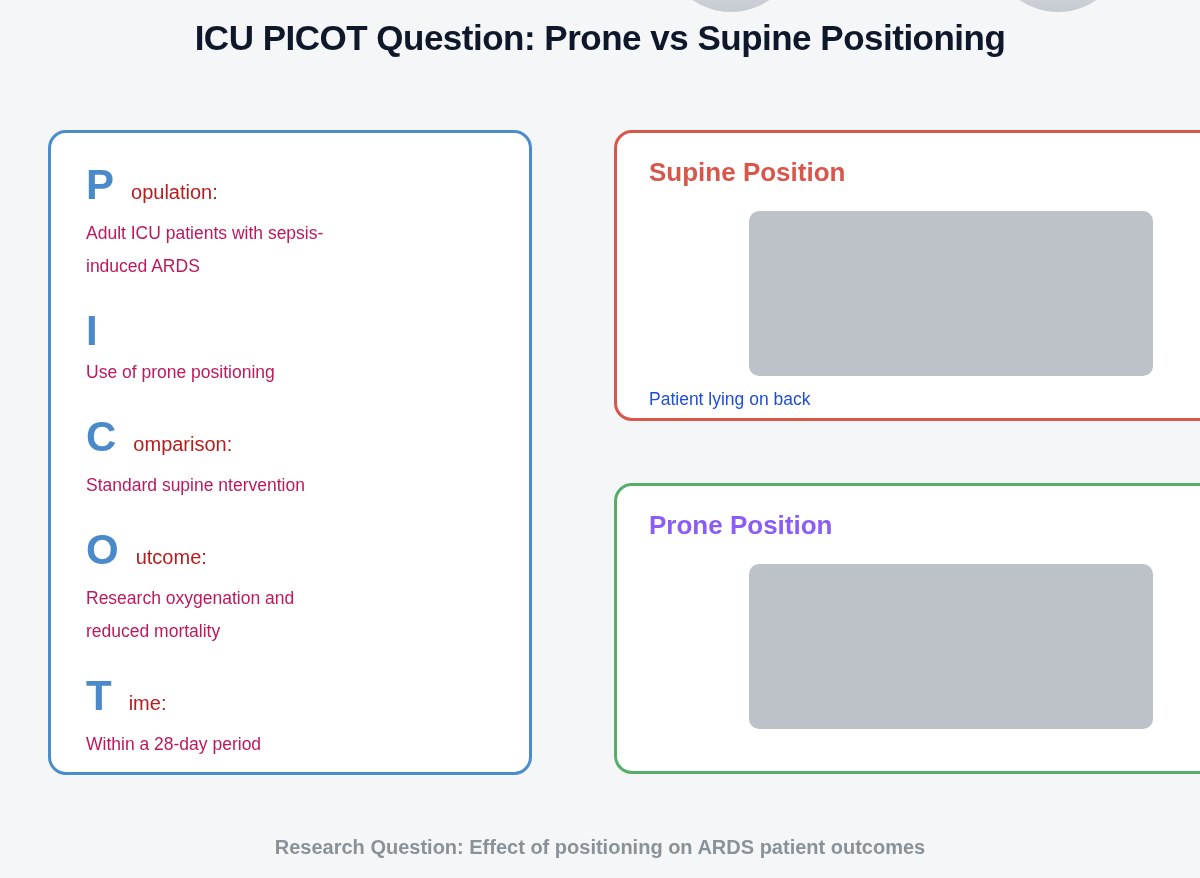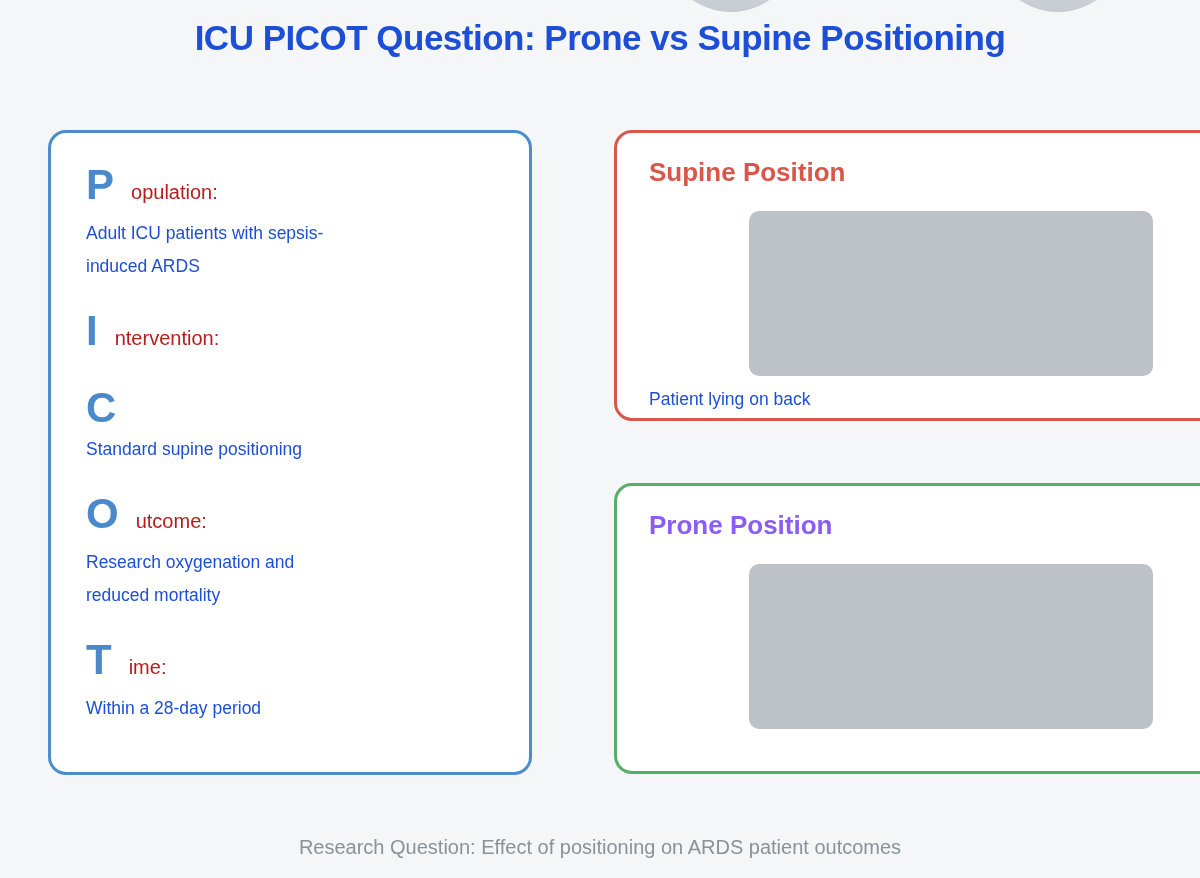--- a/index.html
+++ b/index.html
@@ -29,21 +29,21 @@
   .title {
     position: absolute;
     top: 18px;
     left: 0;
     width: 100%;
     margin: 0;
     text-align: center;
     font-size: 35px;
     font-weight: 800;
     letter-spacing: -0.5px;
-    color: #1d4ed8;
+    color: #0f172a;
   }
 
   
   .picot-card {
     position: absolute;
     left: 48px;
     top: 130px;
     width: 484px;
     height: 645px;
     box-sizing: border-box;
@@ -67,21 +67,21 @@
   .picot-label {
     font-size: 20px;
     font-weight: 400;
     color: #b91c1c;
   }
   .picot-desc {
     margin-top: 3px;
     max-width: 250px;
     font-size: 17.5px;
     line-height: 33px;
-    color: #1d4ed8;
+    color: #be185d;
   }
 
   
   .pos-card {
     position: absolute;
     left: 614px;
     width: 674px;
     height: 291px;
     box-sizing: border-box;
     background: #ffffff;
@@ -111,20 +111,21 @@
   }
 
   .footer-text {
     position: absolute;
     top: 836px;
     left: 0;
     width: 100%;
     text-align: center;
     font-size: 20px;
     color: #8a9299;
+    font-weight: bold;
   }
 </style>
 </head>
 <body>
 
 <div class="stage">
 
   <div class="deco-circle c1"></div>
   <div class="deco-circle c2"></div>
 
@@ -136,29 +137,30 @@
       <div class="picot-row">
         <span class="picot-letter">P</span>
         <span class="picot-label">opulation:</span>
       </div>
       <div class="picot-desc">Adult ICU patients with sepsis-induced ARDS</div>
     </div>
 
     <div class="picot-section">
       <div class="picot-row">
         <span class="picot-letter">I</span>
-        <span class="picot-label">ntervention:</span>
       </div>
+      <div class="picot-desc">Use of prone positioning</div>
     </div>
 
     <div class="picot-section">
       <div class="picot-row">
         <span class="picot-letter">C</span>
+        <span class="picot-label">omparison:</span>
       </div>
-      <div class="picot-desc">Standard supine positioning</div>
+      <div class="picot-desc">Standard supine ntervention</div>
     </div>
 
     <div class="picot-section">
       <div class="picot-row">
         <span class="picot-letter">O</span>
         <span class="picot-label">utcome:</span>
       </div>
       <div class="picot-desc">Research oxygenation and reduced mortality</div>
     </div>
 

